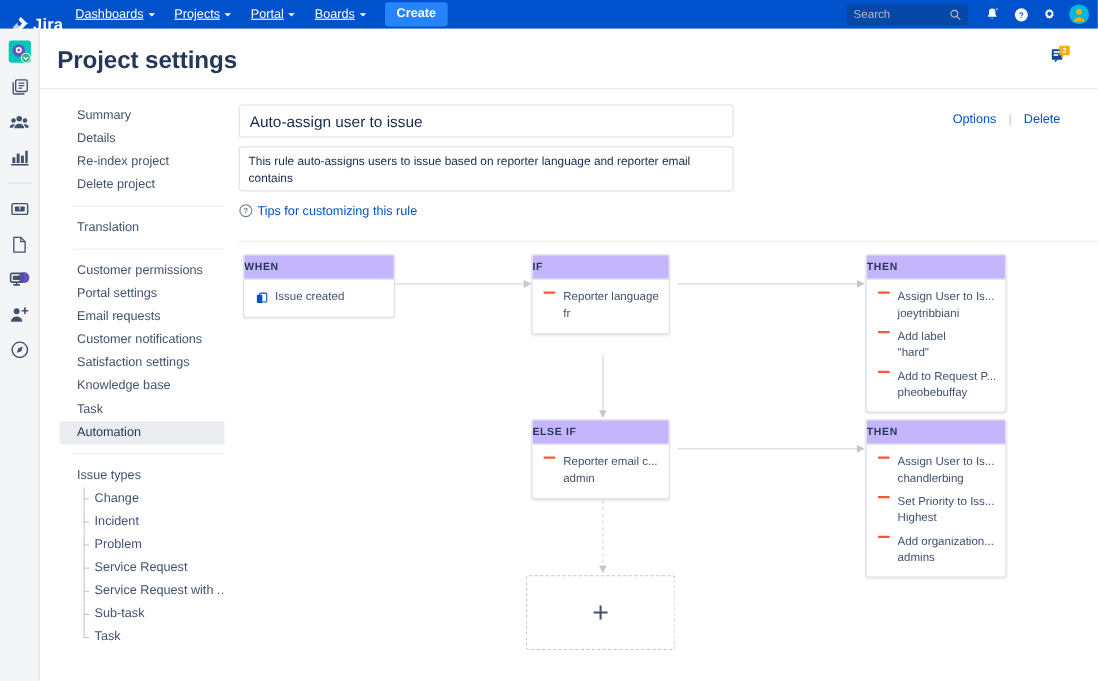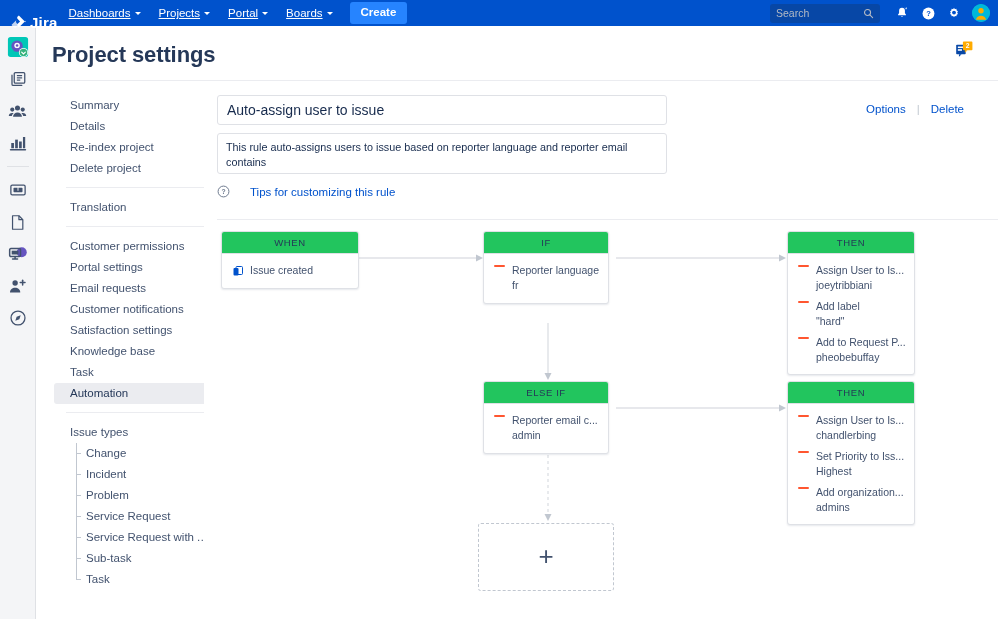--- a/index.html
+++ b/index.html
@@ -195,21 +195,21 @@
   .opt-row {
     position: absolute; right: 34px; top: 22px;
     display: flex; align-items: center; gap: 11px;
     font-size: 11.5px;
   }
   .link { color: #0052CC; cursor: pointer; }
   .opt-divider { color: #C1C7D0; }
 
   .tips-row {
     position: absolute; left: 13px; top: 104px;
-    display: flex; align-items: center; gap: 20px;
+    display: flex; align-items: center; gap: 4px;
     font-size: 11.5px;
   }
   .tips-icon {
     width: 13px; height: 13px; flex-shrink: 0;
   }
   .content-divider {
     position: absolute; left: 13px; top: 138px;
     width: 781px; height: 1px; background: #EBECF0;
   }
 
@@ -226,24 +226,24 @@
   .card {
     position: absolute;
     background: #ffffff;
     border: 1px solid #DFE1E6;
     border-radius: 3px;
     box-shadow: 0 1px 2px rgba(9,30,66,0.10);
     overflow: hidden;
   }
   .card-head {
     height: 22px; line-height: 22px;
-    background: #22c55e;
+    background: #c4b5fd;
     border-bottom: 1px solid #DFE1E6;
-    text-align: center;
-    font-size: 9.5px; font-weight: 400;
+    text-align: left;
+    font-size: 9.5px; font-weight: 700;
     color: #253858; letter-spacing: 0.6px;
   }
   .card-body { padding: 6px 0 7px 0; }
   .node-row {
     display: flex; align-items: flex-start;
     padding: 3px 8px 3px 9px;
     cursor: pointer;
   }
   .node-icon {
     width: 13px; flex-shrink: 0; margin-top: 2px;

